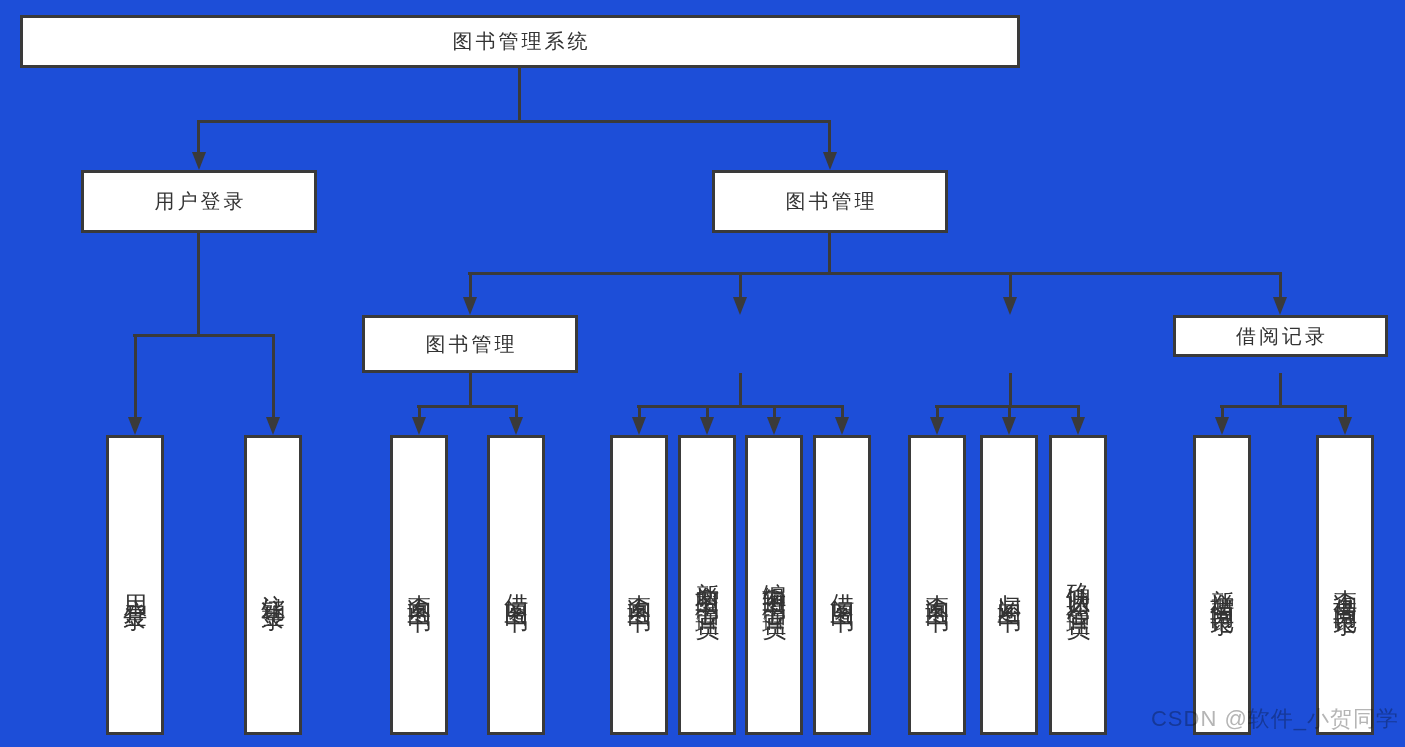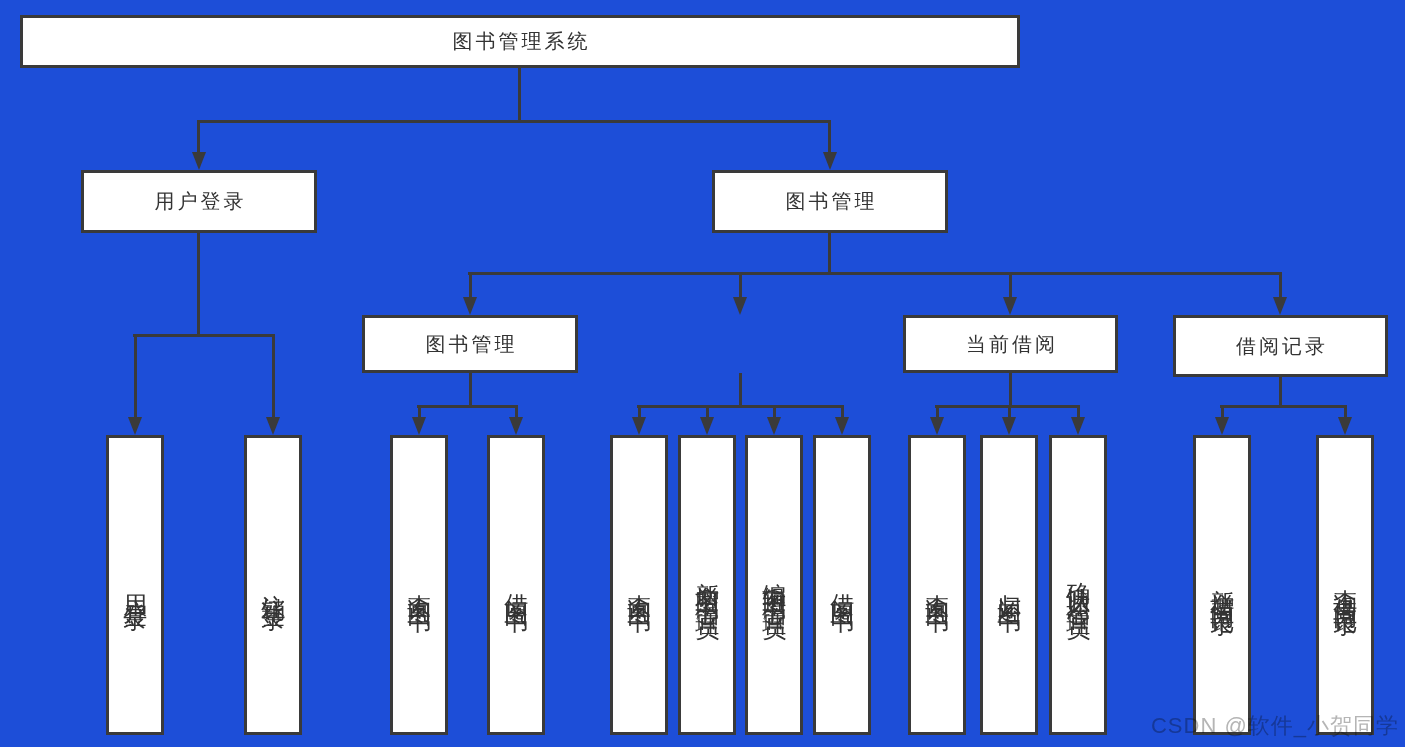--- a/index.html
+++ b/index.html
@@ -50,21 +50,21 @@
     width: 0;
     height: 0;
     border-left: 7px solid transparent;
     border-right: 7px solid transparent;
     border-top: 18px solid #3a3a3a;
     z-index: 1;
   }
   #watermark {
     position: absolute;
     right: 6px;
-    bottom: 6px;
+    bottom: 13px;
     font-size: 22px;
     color: #b5b5b5;
     letter-spacing: 1px;
     z-index: 5;
     mix-blend-mode: multiply;
     white-space: nowrap;
   }
 </style>
 </head>
 <body>
@@ -95,22 +95,21 @@
   <div class="line" style="left:469px; top:272px; width:3px; height:28px;"></div>
   <div class="arrow" style="left:463px; top:297px;"></div>
   <div class="line" style="left:739px; top:272px; width:3px; height:28px;"></div>
   <div class="arrow" style="left:733px; top:297px;"></div>
   <div class="line" style="left:1009px; top:272px; width:3px; height:28px;"></div>
   <div class="arrow" style="left:1003px; top:297px;"></div>
   <div class="line" style="left:1279px; top:272px; width:3px; height:28px;"></div>
   <div class="arrow" style="left:1273px; top:297px;"></div>
 
   <div class="box h" style="left:362px; top:315px; width:216px; height:58px;">图书管理</div>
-  <div class="box h" style="left:903px; top:315px; width:215px; height:58px;">当前借阅</div>
-  <div class="box h" style="left:1173px; top:315px; width:215px; height:62px;font-family:Liberation Mono, monospace;">借阅记录</div>
+  <div class="box h" style="left:1173px; top:315px; width:215px; height:42px;font-family:Liberation Mono, monospace;">借阅记录</div>
 
   <div class="line" style="left:469px; top:373px; width:3px; height:34px;"></div>
   <div class="line" style="left:417px; top:405px; width:101px; height:3px;"></div>
   <div class="line" style="left:418px; top:405px; width:3px; height:15px;"></div>
   <div class="arrow" style="left:412px; top:417px;"></div>
   <div class="line" style="left:515px; top:405px; width:3px; height:15px;"></div>
   <div class="arrow" style="left:509px; top:417px;"></div>
 
   <div class="line" style="left:739px; top:373px; width:3px; height:34px;"></div>
   <div class="line" style="left:637px; top:405px; width:207px; height:3px;"></div>

